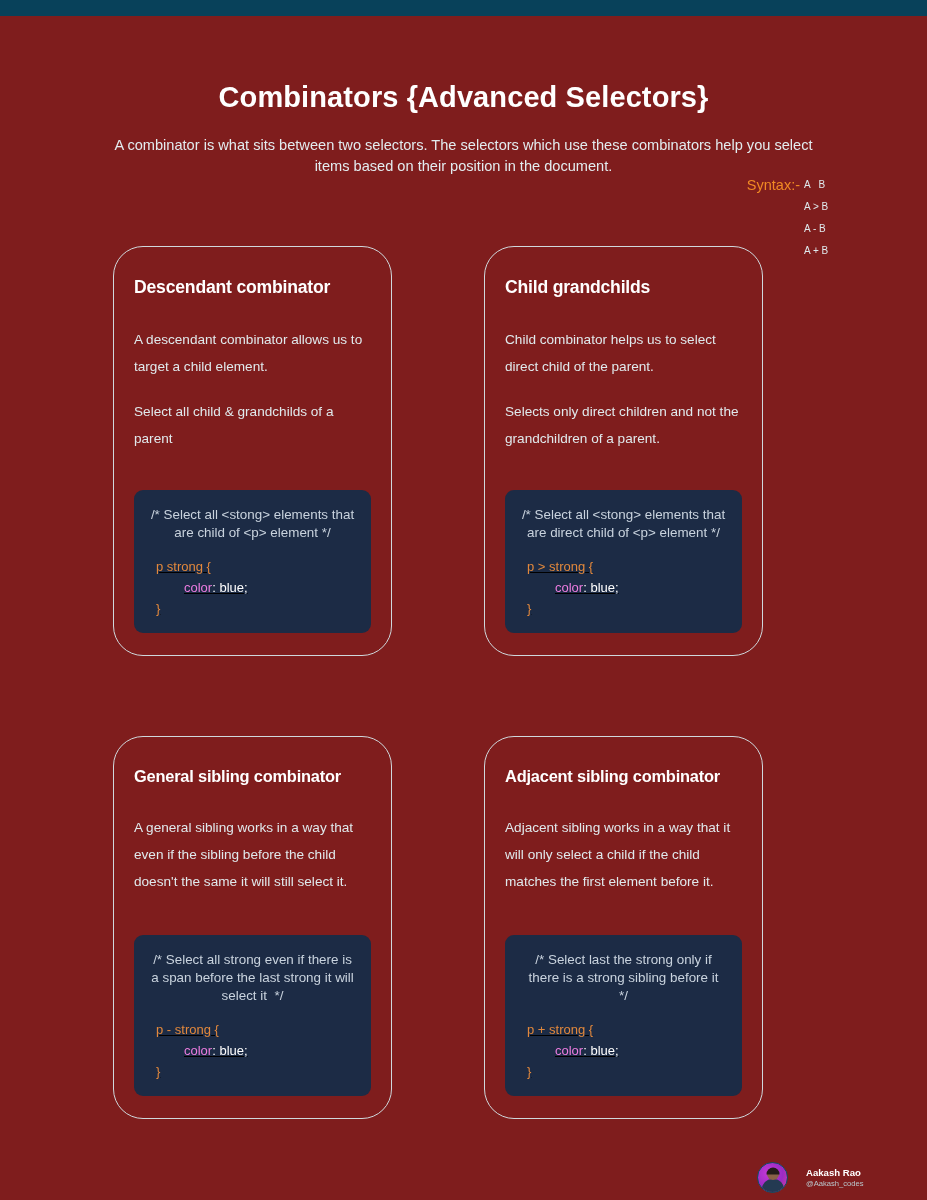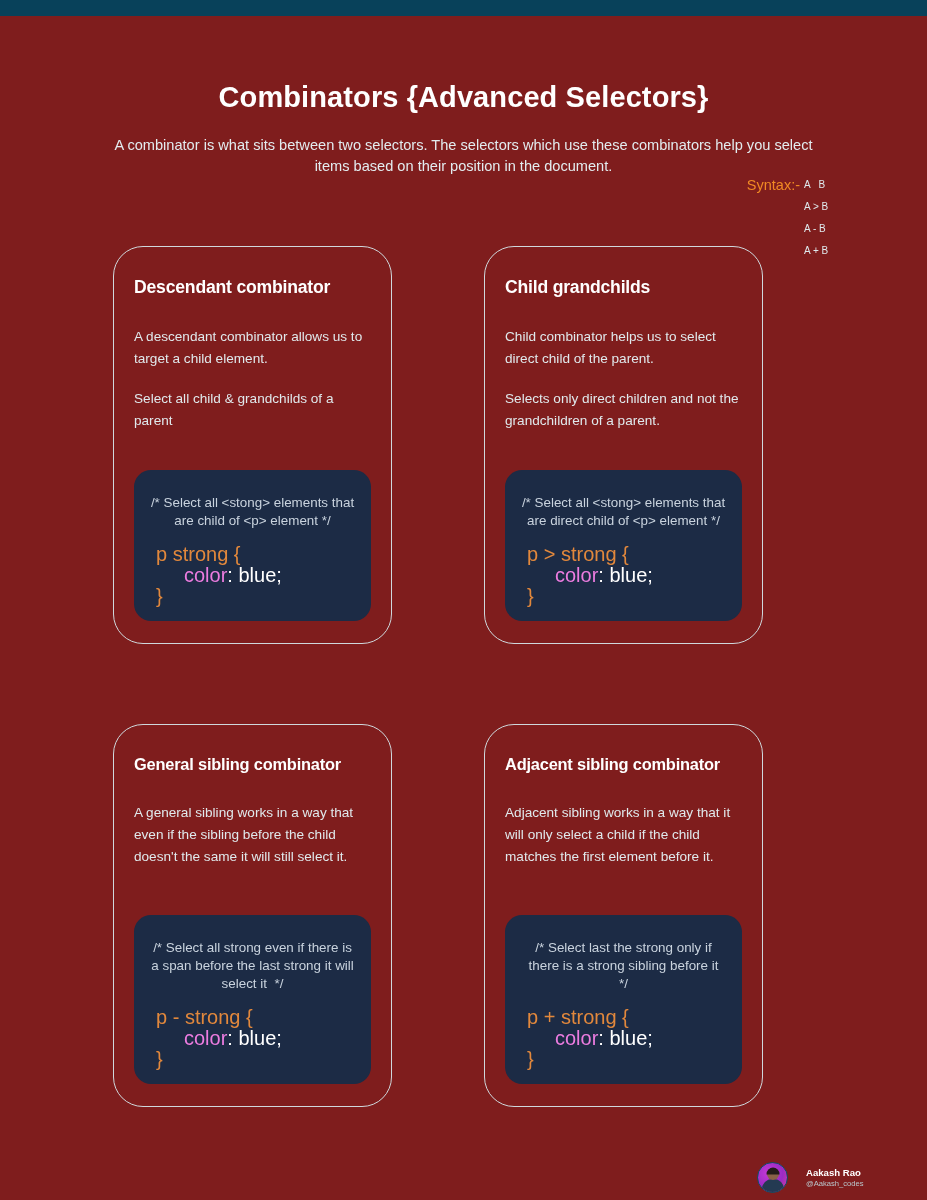--- a/index.html
+++ b/index.html
@@ -91,46 +91,46 @@
     font-weight: bold;
     color: #ffffff;
     letter-spacing: -.2px;
     margin-bottom: 28px;
     white-space: nowrap;
   }
   .card-title.small { font-size: 16.4px; }
 
   .card-para {
     font-size: 13.6px;
-    line-height: 22px;
+    line-height: 27px;
     color: #e0e9ec;
     margin-bottom: 18px;
   }
 
   .card-body { flex: 0 0 auto; }
   .spacer { flex: 1 1 auto; min-height: 14px; }
 
   
   .code-block {
     background: #1c2b45;
-    border-radius: 17px;
-    padding: 24px 14px 14px 14px;
+    border-radius: 9px;
+    padding: 16px 14px 14px 14px;
     margin-top: 6px;
   }
 
   .code-comment {
     color: #c9d3de;
     font-size: 13.4px;
     line-height: 18px;
     text-align: center;
     margin-bottom: 14px;
     white-space: pre-wrap;
   }
 
-  .code-lines { font-size: 20px; line-height: 21px; }
+  .code-lines { font-size: 13px; line-height: 21px; text-decoration: underline; }
   .code-sel   { color: #e2883c; padding-left: 8px; display: block; }
   .code-prop  { padding-left: 36px; display: block; }
   .code-prop .prop-name { color: #ec7ce0; }
   .code-prop .prop-val  { color: #ffffff; }
   .code-close { color: #e2883c; padding-left: 8px; display: block; }
 
   
   .author {
     position: absolute;
     left: 757px;

